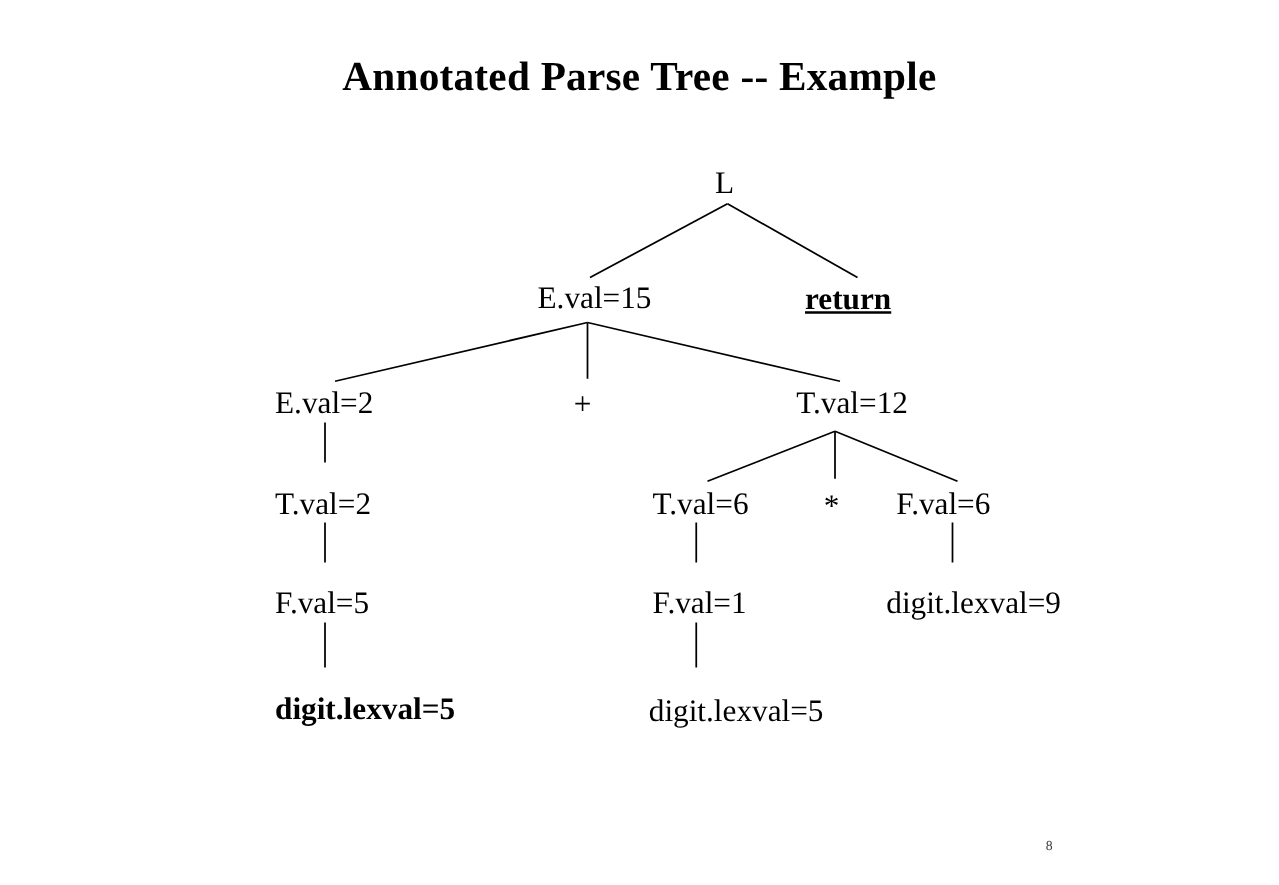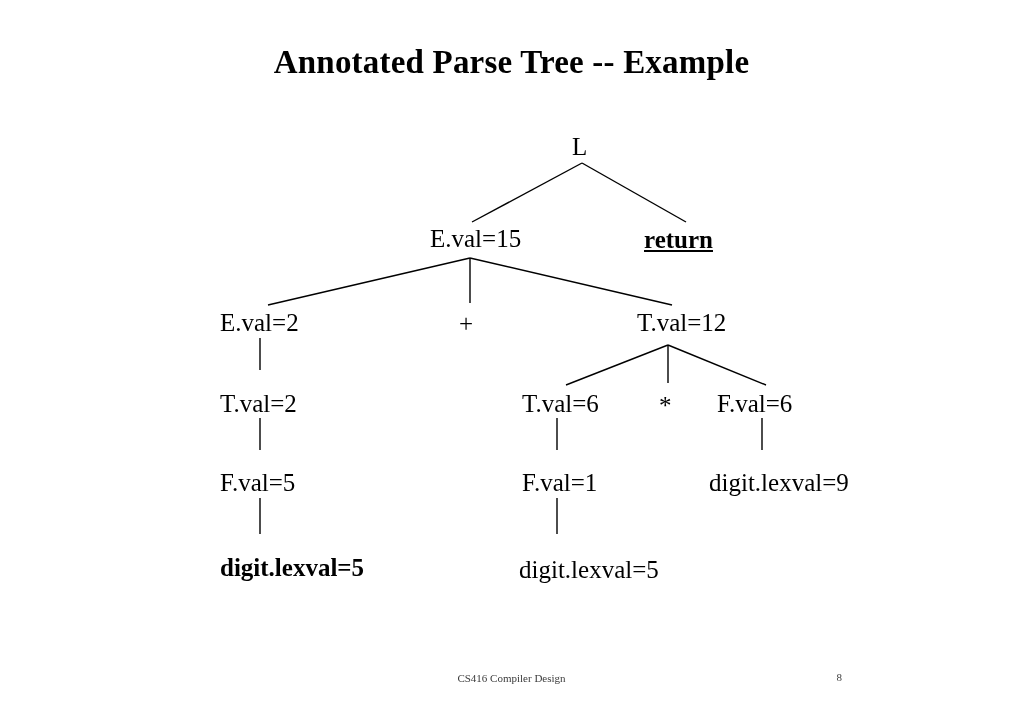--- a/index.html
+++ b/index.html
@@ -112,17 +112,16 @@
       <div class="node" style="left: 522px; top: 391px;">T.val=6</div>
       <div class="node" style="left: 659px; top: 393px;">*</div>
       <div class="node" style="left: 717px; top: 391px;">F.val=6</div>
       <div class="node" style="left: 220px; top: 470px;">F.val=5</div>
       <div class="node" style="left: 522px; top: 470px;">F.val=1</div>
       <div class="node" style="left: 709px; top: 470px;">digit.lexval=9</div>
       <div class="node" style="left: 220px; top: 555px; font-weight: bold;">digit.lexval=5</div>
       <div class="node" style="left: 519px; top: 557px;">digit.lexval=5</div>
     </div>
 
-  <div id="footer-text">CS416 Compiler Design</div>
 
   <div id="page-number">8</div>
 
 </div>
 
 </body></html>

